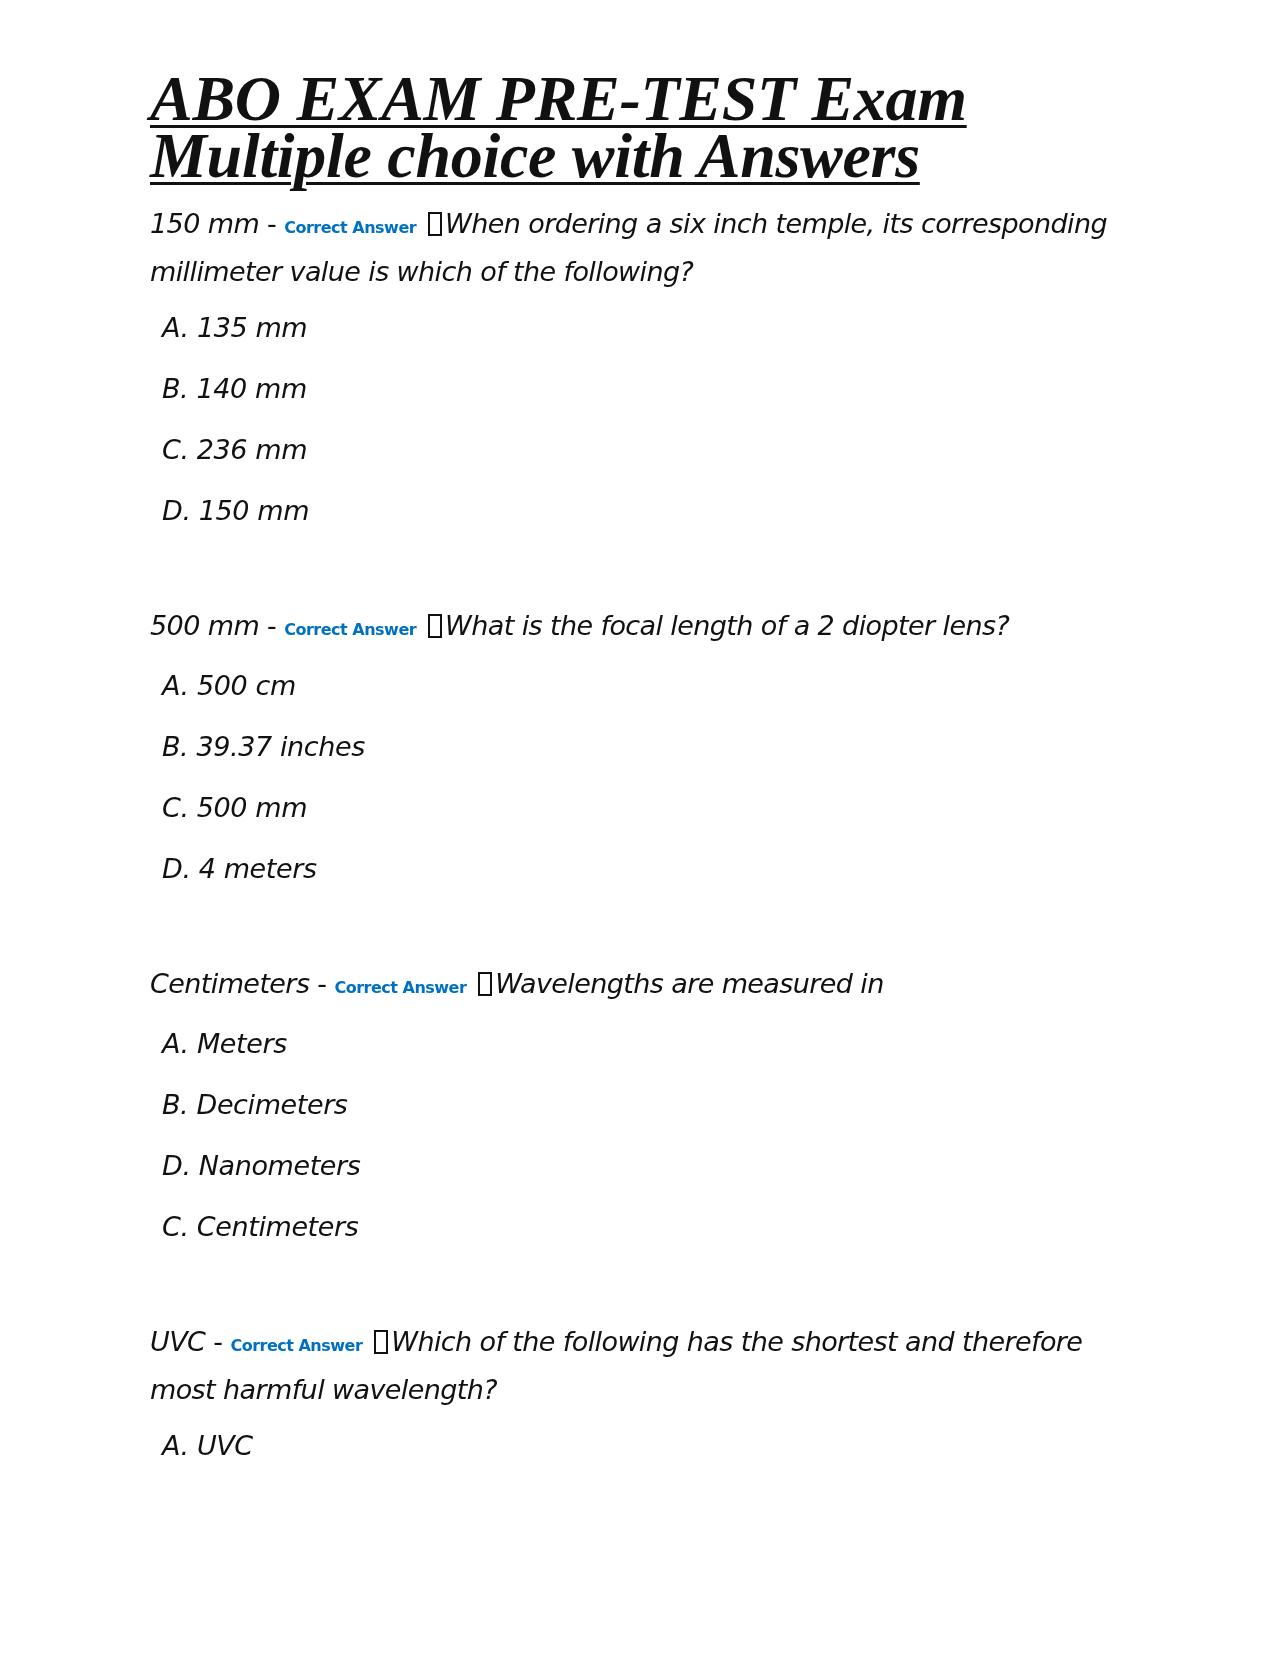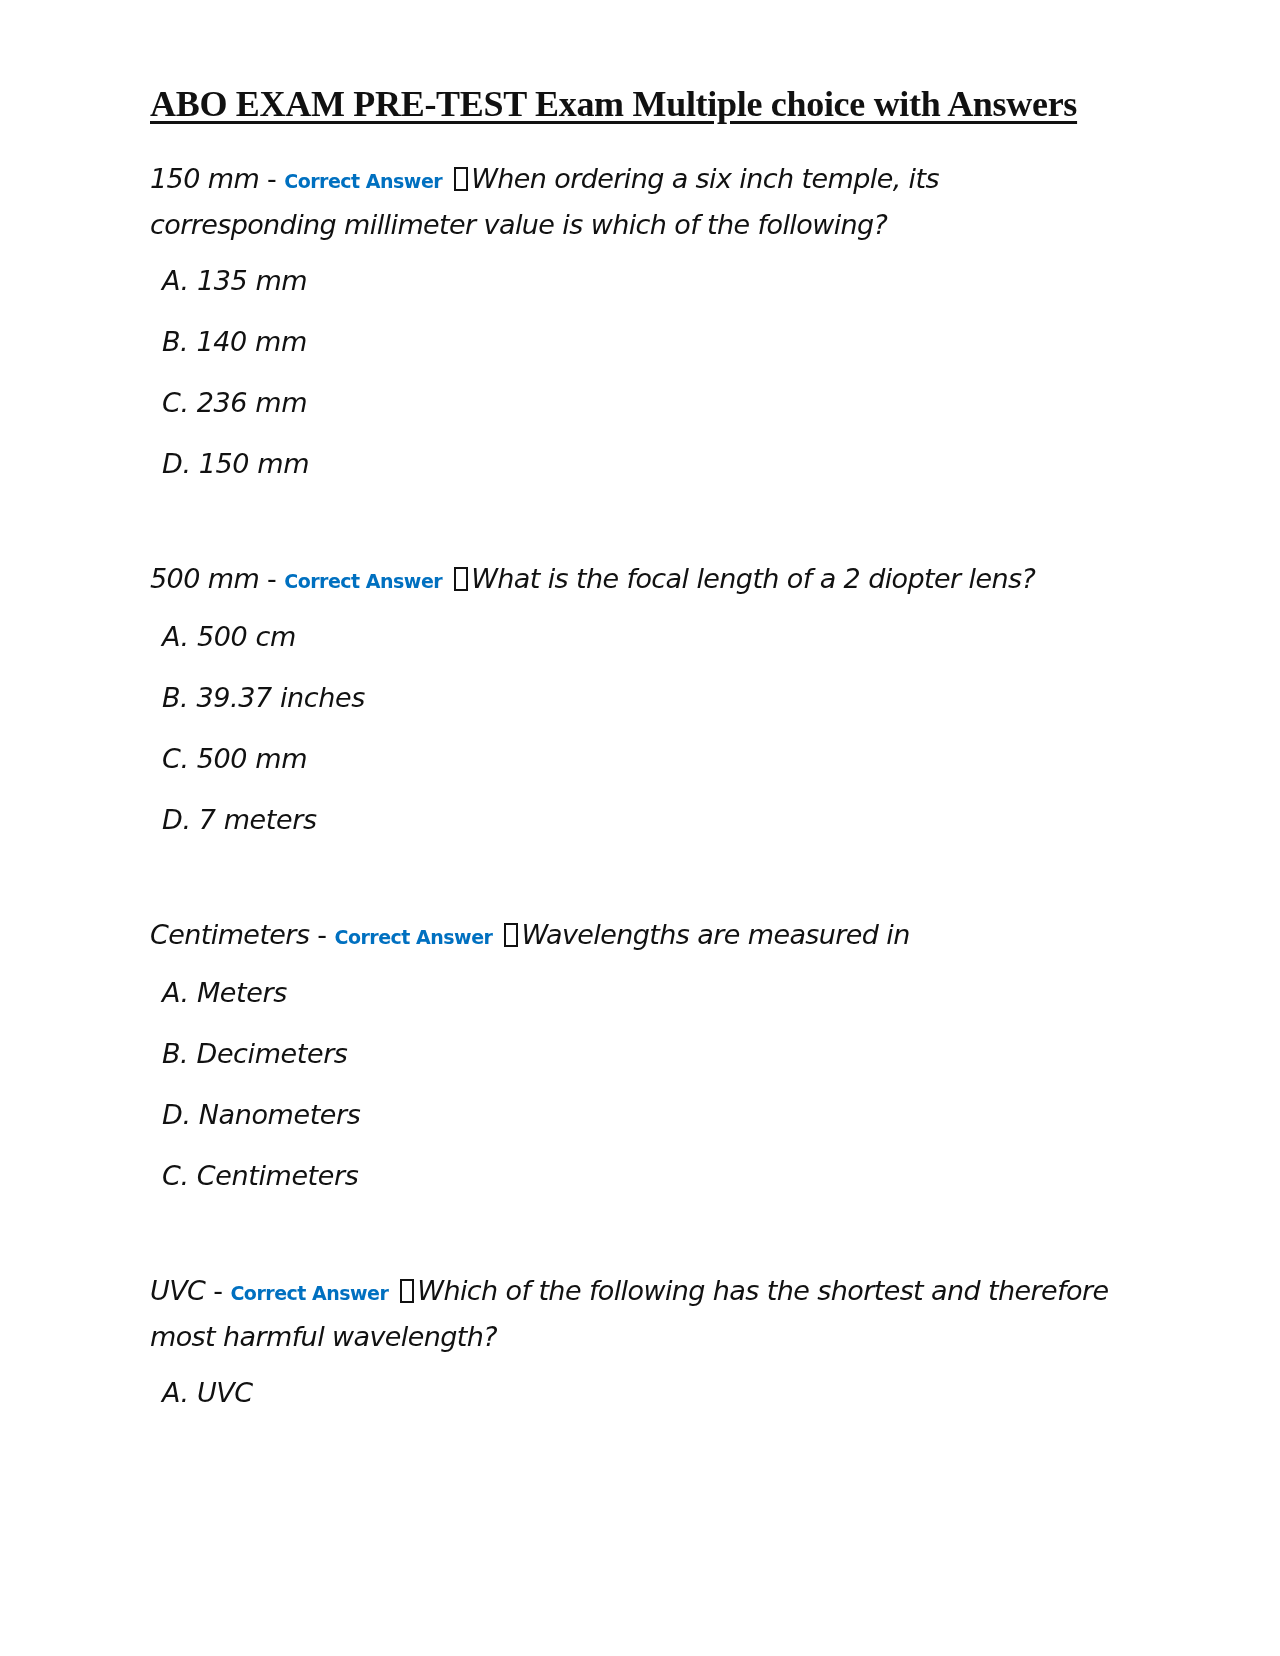--- a/index.html
+++ b/index.html
@@ -15,23 +15,24 @@
       color: #111111;
     }
     .page {
       position: absolute;
       left: 150px;
       top: 70px;
       width: 980px;
     }
     .title {
       font-family: "Liberation Serif", "DejaVu Serif", serif;
+      font-style: italic;
       font-weight: bold;
-      font-size: 36px;
-      line-height: 69px;
+      font-size: 64px;
+      line-height: 57px;
       text-decoration: underline;
       text-decoration-thickness: 3px;
       text-underline-offset: 5px;
       margin: 0 0 18px 0;
       letter-spacing: -0.3px;
     }
     .qblock {
       font-family: "DejaVu Sans", "Liberation Sans", sans-serif;
       font-style: italic;
       font-size: 27px;
@@ -42,21 +43,21 @@
       margin: 0 0 16px 0;
       letter-spacing: -0.6px;
     }
     .sep {
       font-style: normal;
     }
     .label {
       color: #0070c0;
       font-style: normal;
       font-weight: bold;
-      font-size: 19px;
+      font-size: 16px;
       letter-spacing: -0.5px;
       text-align: center;
     }
     .box {
       display: inline-block;
       width: 14px;
       height: 24px;
       border: 2px solid #111;
       vertical-align: -3px;
       margin: 0 3px 0 4px;
@@ -89,21 +90,21 @@
 
   <div class="gap"></div>
 
   <div class="qblock">
     <p class="question">
       <span>500 mm</span><span class="sep"> - </span><span class="label">Correct Answer</span> <span class="box"></span><span>What is the focal length of a 2 diopter lens?</span>
     </p>
     <p class="option">A. 500 cm</p>
     <p class="option">B. 39.37 inches</p>
     <p class="option">C. 500 mm</p>
-    <p class="option">D. 7 meters</p>
+    <p class="option">D. 4 meters</p>
   </div>
 
   <div class="gap"></div>
 
   <div class="qblock">
     <p class="question">
       <span>Centimeters</span><span class="sep"> - </span><span class="label">Correct Answer</span> <span class="box"></span><span>Wavelengths are measured in</span>
     </p>
     <p class="option">A. Meters</p>
     <p class="option">B. Decimeters</p>

